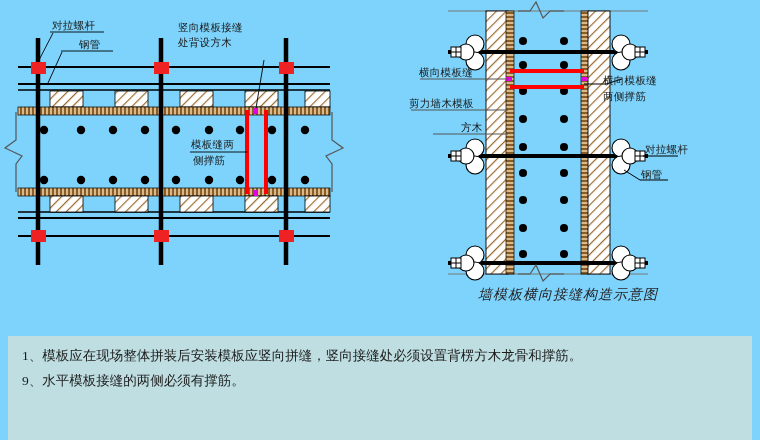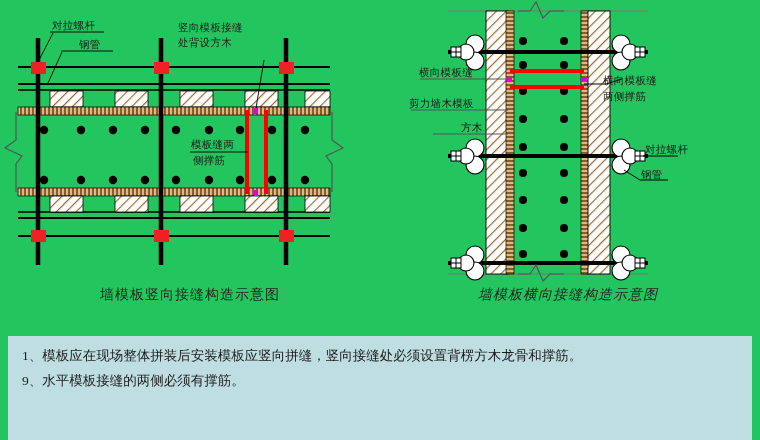--- a/index.html
+++ b/index.html
@@ -3,21 +3,21 @@
 <meta charset="utf-8">
 <style>
   * { box-sizing: border-box; }
   html, body {
     margin: 0; padding: 0;
     width: 760px; height: 440px;
     background: #ffffff;
     font-family: "Liberation Serif", "DejaVu Serif", serif;
     overflow: hidden;
   }
-  #root { position: relative; width: 760px; height: 440px; background: #22c55e; }
+  #root { position: relative; width: 760px; height: 440px; background: #7dd3fc; }
 
   .panel { position: absolute; top: 0; height: 330px; }
   #panel-left  { left: 0;   width: 380px; }
   #panel-right { left: 378px; width: 380px; }
 
   .caption {
     position: absolute; width: 100%; text-align: center;
     font-size: 14px; color: #231f20; letter-spacing: 1px;
     font-family: "Liberation Serif", "DejaVu Serif", serif;
   }
@@ -153,21 +153,20 @@
         <line x1="61" y1="51" x2="113" y2="51"></line>
       </g>
 
       <text class="lbl" x="52" y="29">对拉螺杆</text>
       <text class="lbl" x="79" y="48">钢管</text>
       <text class="lbl" x="178" y="31">竖向模板接缝</text>
       <text class="lbl" x="178" y="46">处背设方木</text>
       <text class="lbl" x="191" y="148">模板缝两</text>
       <text class="lbl" x="193" y="164">侧撑筋</text>
     </svg>
-    <div class="caption" id="caption-left">墙模板竖向接缝构造示意图</div>
   </div>
 
   <div class="panel" id="panel-right">
     <svg width="380" height="285" viewBox="0 0 380 285">
       <defs>
         <pattern id="hatchR" width="7" height="7" patternTransform="rotate(45)" patternUnits="userSpaceOnUse">
           <rect width="7" height="7" fill="#ffffff"></rect>
           <line x1="0" y1="0" x2="0" y2="7" stroke="#9a6b2f" stroke-width="2.4"></line>
         </pattern>
         <pattern id="plyR" width="10" height="4" patternUnits="userSpaceOnUse">

